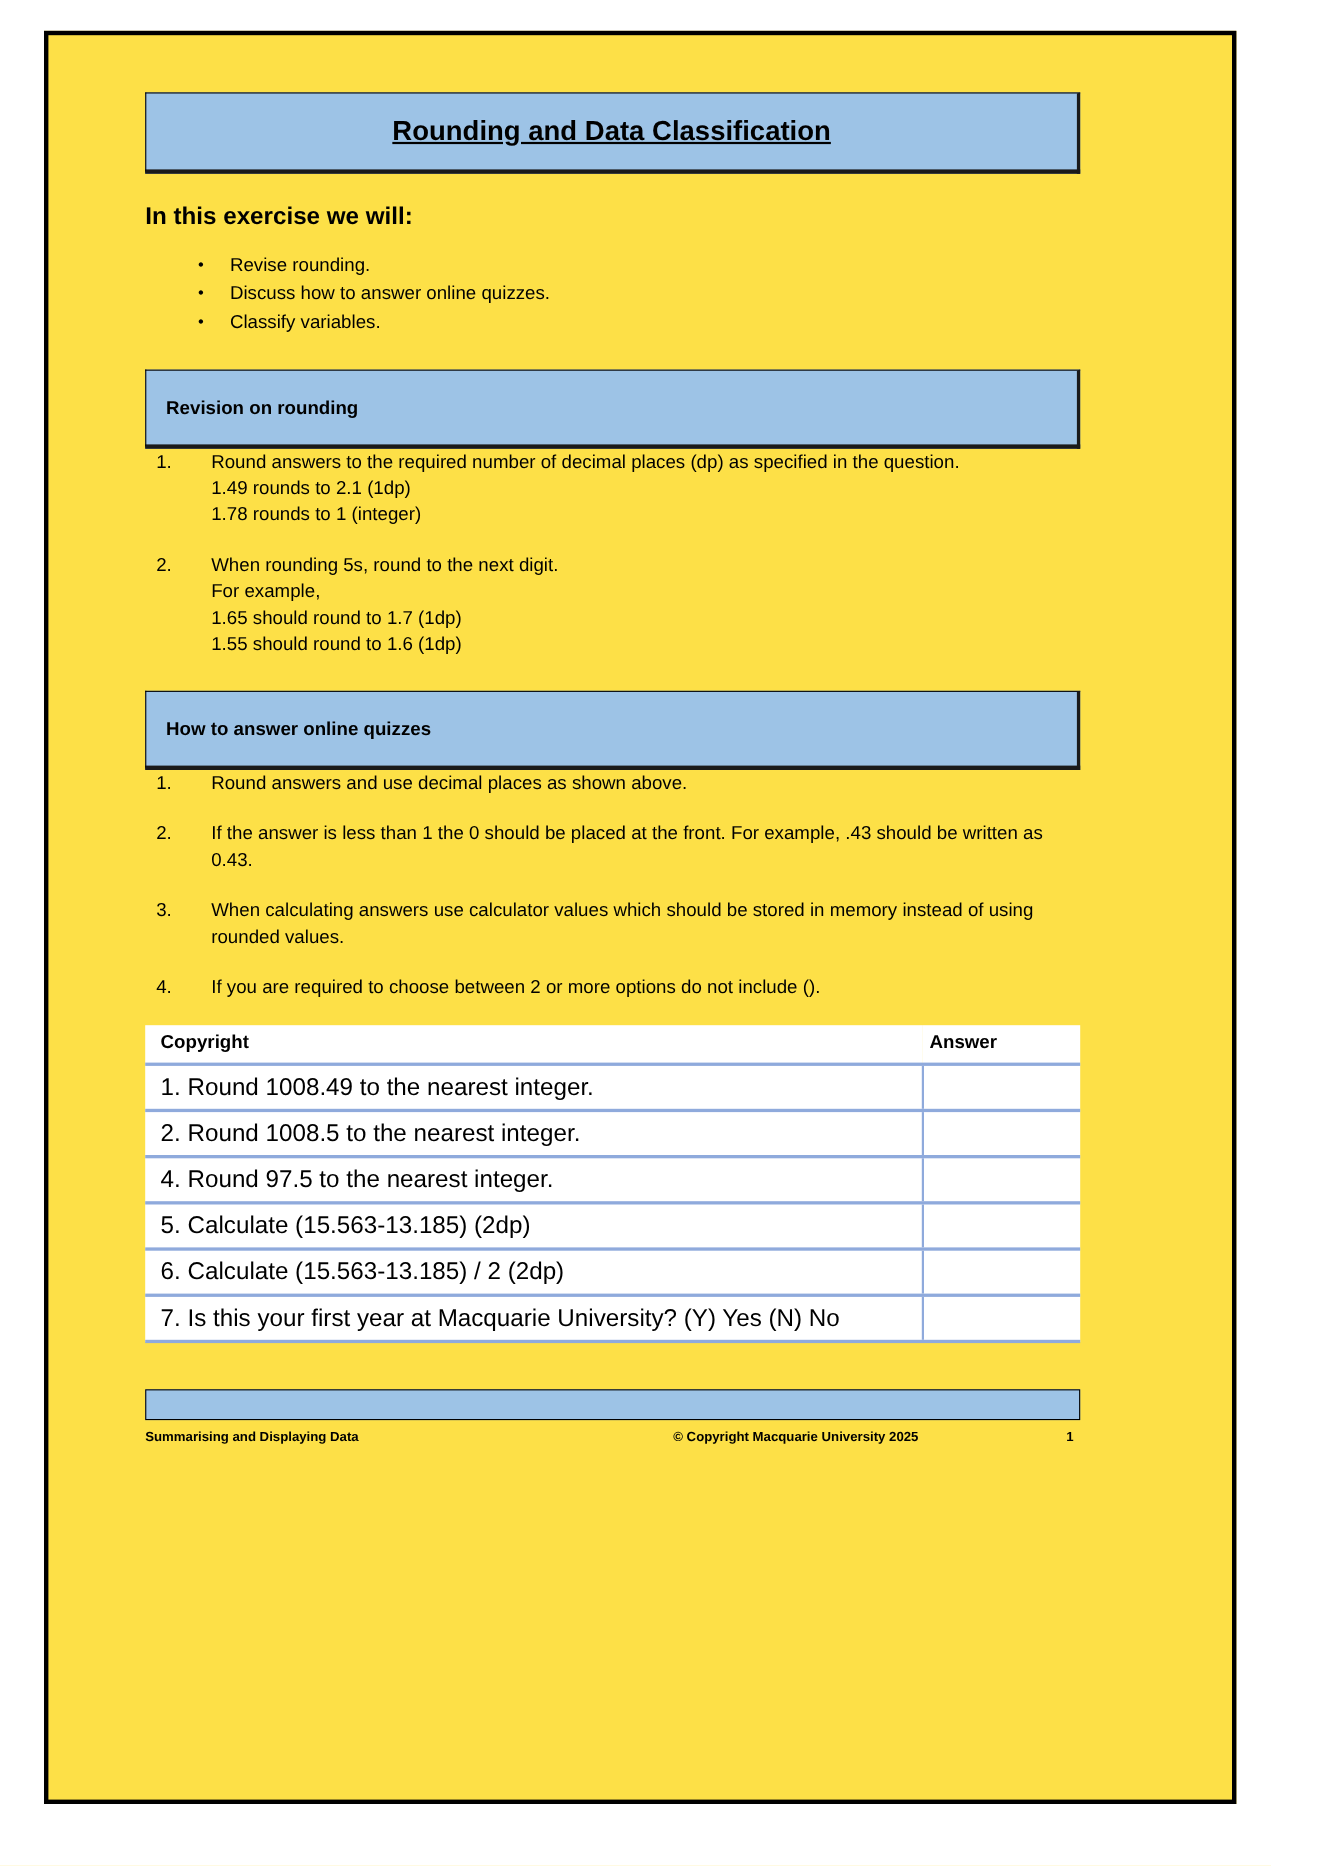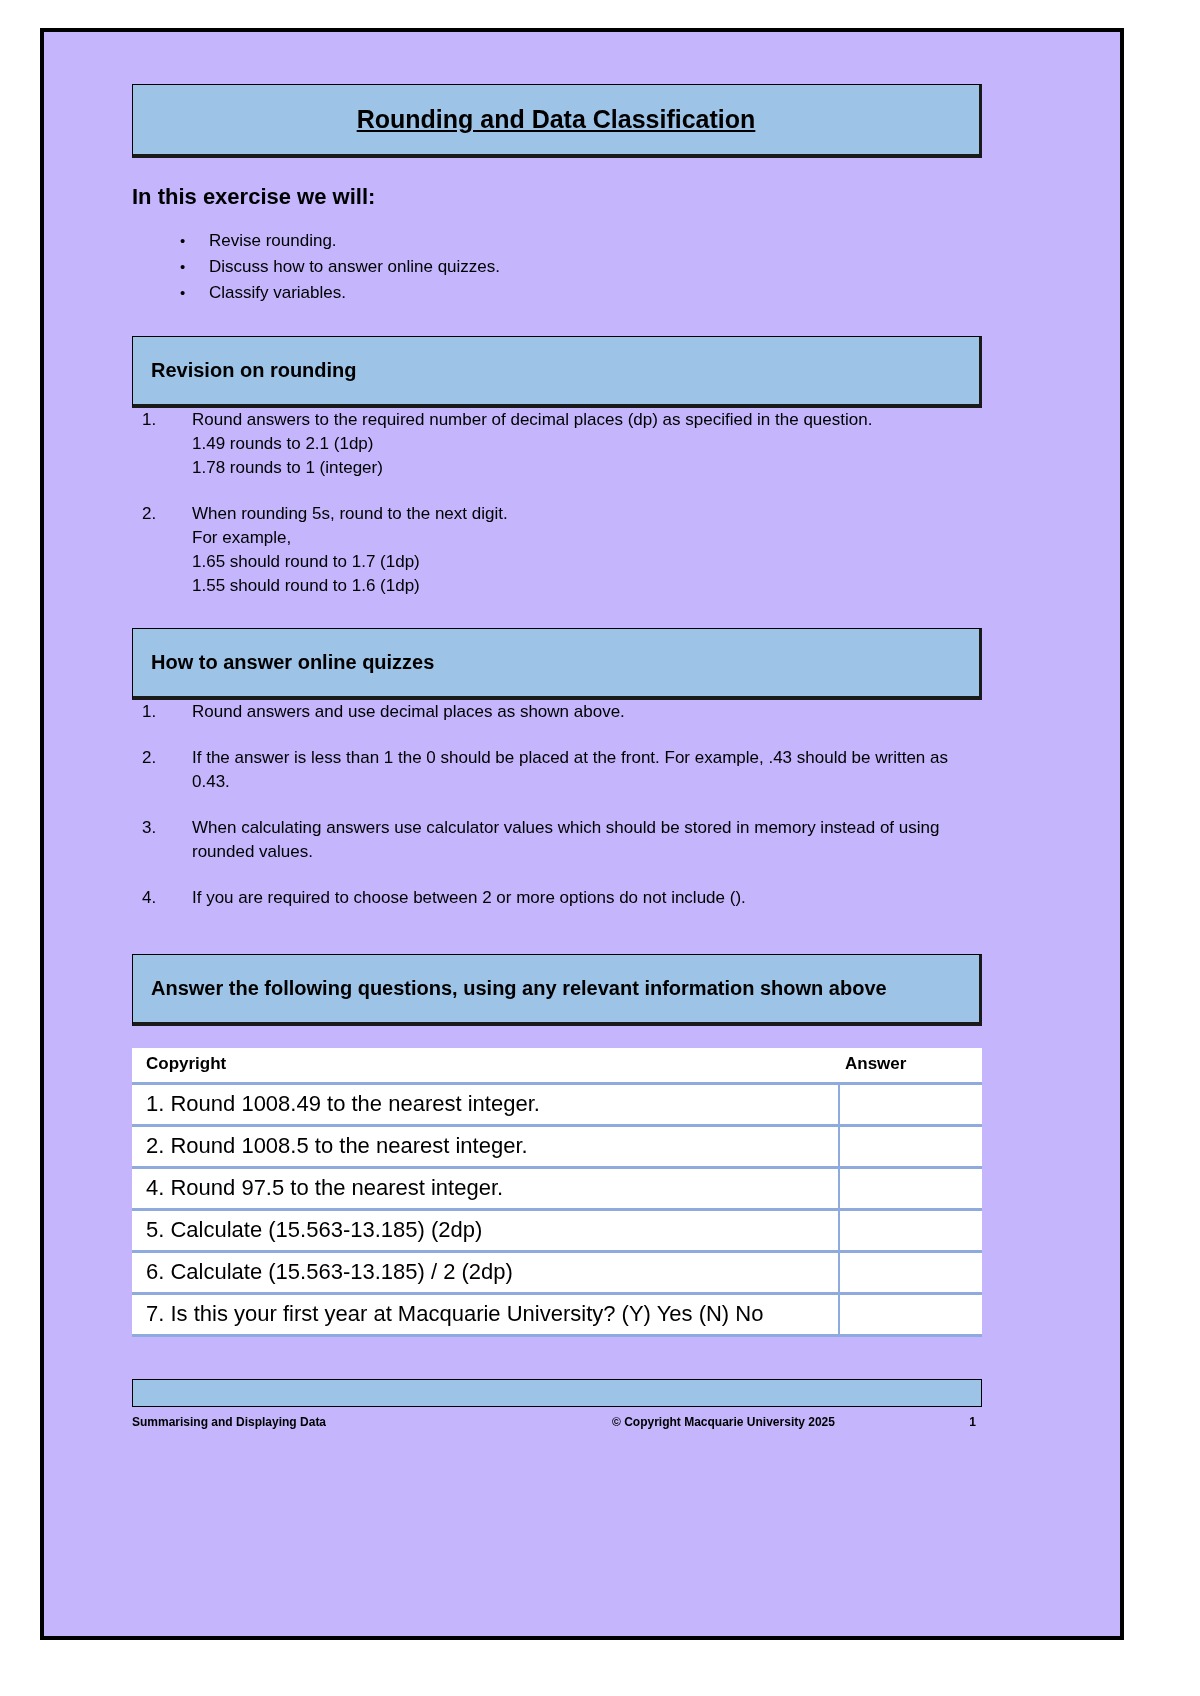--- a/index.html
+++ b/index.html
@@ -14,21 +14,21 @@
     color: #000000;
     -webkit-font-smoothing: none;
   }
   .page-outer {
     position: absolute;
     left: 40px;
     top: 28px;
     width: 1084px;
     height: 1612px;
     border: 4px solid #000000;
-    background: #c4b5fd;
+    background: #fde047;
     box-sizing: border-box;
   }
   .page-inner {
     position: absolute;
     left: 88px;
     top: 52px;
     width: 856px;
     height: 1500px;
   }
 
@@ -85,21 +85,21 @@
     height: 72px;
     background: #9dc3e6;
     border: 1px solid #000000;
     border-bottom: 4px solid #1a1a1a;
     border-right: 3px solid #1a1a1a;
     box-sizing: border-box;
     display: flex;
     align-items: center;
   }
   .section-banner .section-text {
-    font-size: 20px;
+    font-size: 17px;
     font-weight: bold;
     padding-left: 18px;
   }
   .banner-gap-top { margin-top: 30px; }
 
   
   ol.num-list {
     margin: 0;
     padding: 0;
     list-style: none;
@@ -237,23 +237,20 @@
       <li class="item-gap">
         <span class="num">3.</span>
         <span>When calculating answers use calculator values which should be stored in memory instead of using rounded values.</span>
       </li>
       <li class="item-gap">
         <span class="num">4.</span>
         <span>If you are required to choose between 2 or more options do not include ().</span>
       </li>
     </ol>
 
-    <div class="section-banner" style="margin-top:44px;">
-      <span class="section-text">Answer the following questions, using any relevant information shown above</span>
-    </div>
 
     <table class="qa-table">
       <thead>
         <tr>
           <th>Copyright</th>
           <th class="answer-col">Answer</th>
         </tr>
       </thead>
       <tbody>
         <tr>

